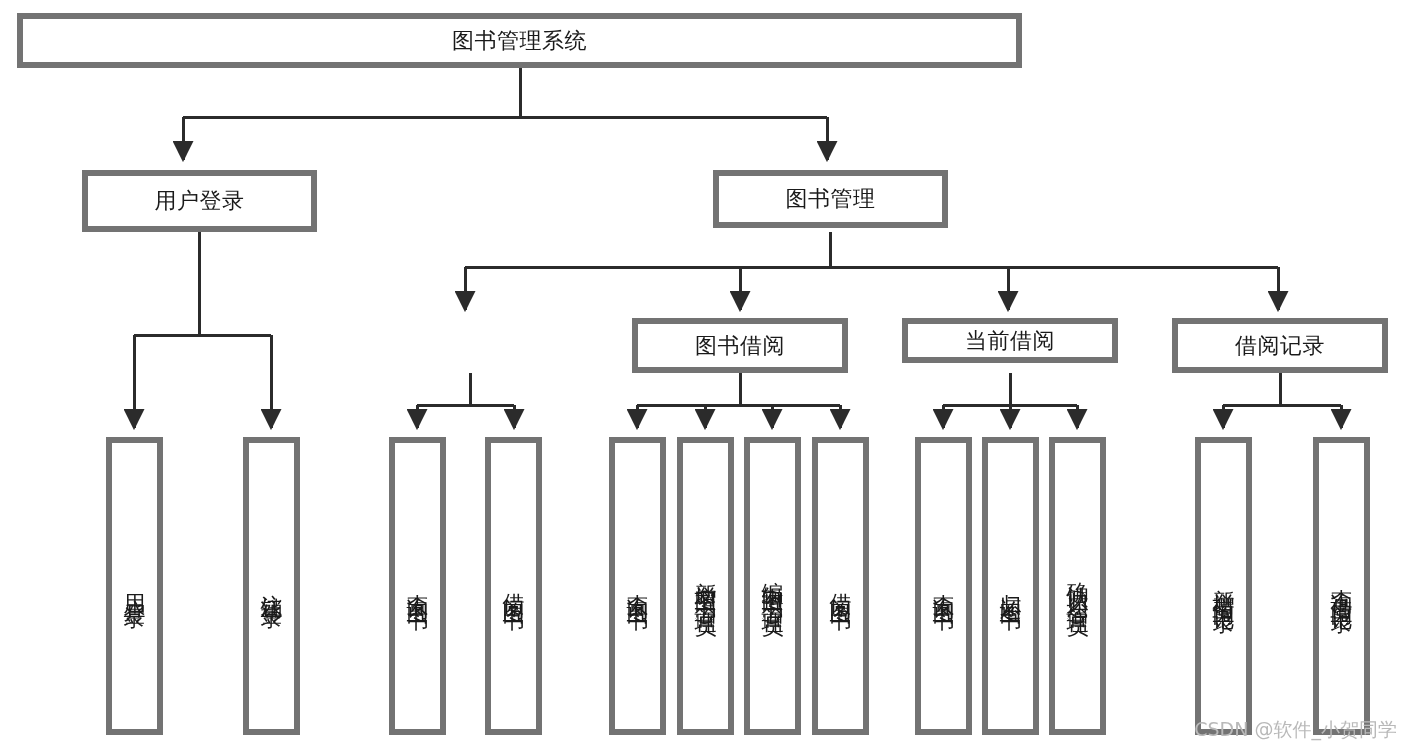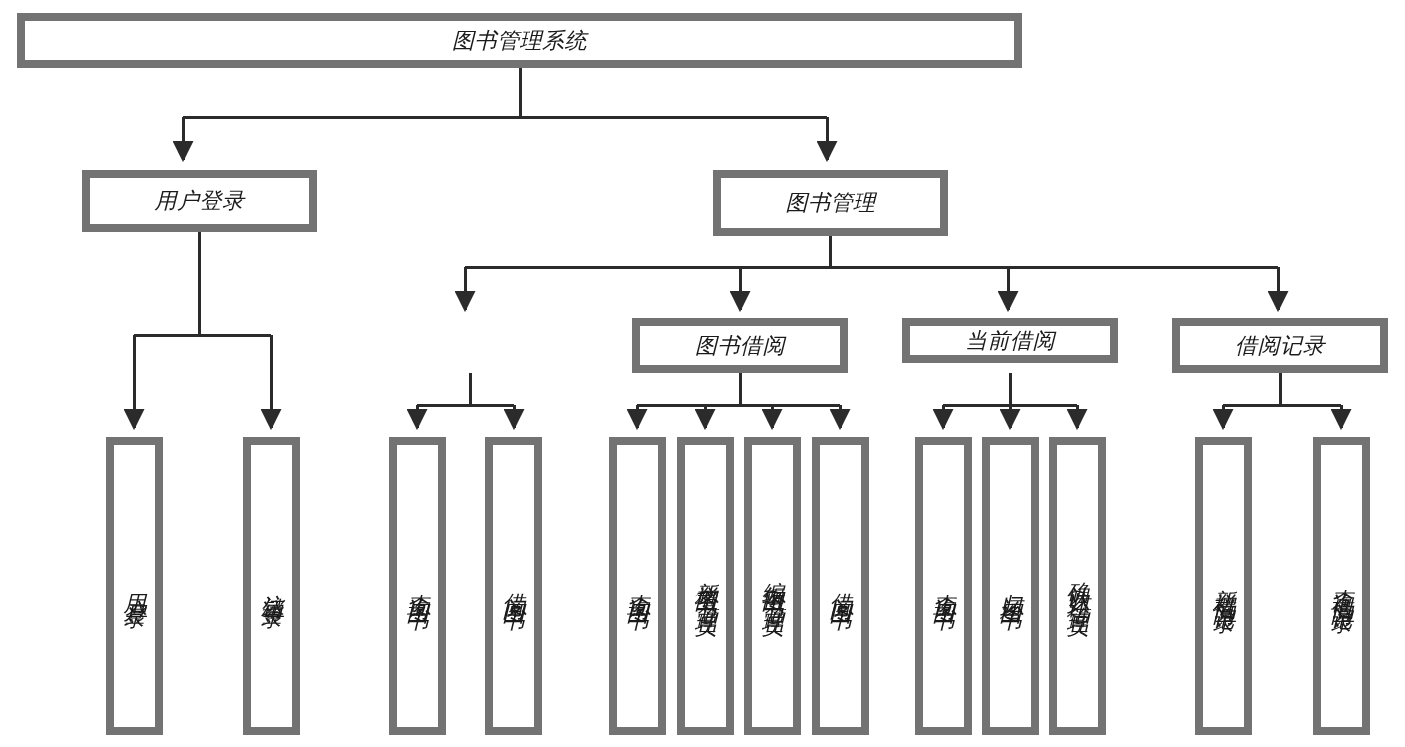--- a/index.html
+++ b/index.html
@@ -23,26 +23,25 @@
     position: absolute;
     left: 0;
     top: 0;
     width: 1405px;
     height: 747px;
   }
   .node {
     position: absolute;
     box-sizing: border-box;
     background: #ffffff;
-    border: 8px solid #737373;
+    border: 6px solid #737373;
     display: flex;
     align-items: center;
     justify-content: center;
     overflow: hidden;
-    font-style: italic;
   }
   .node-label {
     color: #1a1a1a;
     text-align: center;
     line-height: 1.18;
     letter-spacing: 0.5px;
     white-space: pre;
   }
   .node.horizontal .node-label {
     font-size: 22px;
@@ -123,21 +122,21 @@
     </g>
   </svg>
 
   <div class="node horizontal" style="left: 17px; top: 13px; width: 1005px; height: 55px;">
     <span class="node-label">图书管理系统</span>
   </div>
 
   <div class="node horizontal" style="left: 82px; top: 170px; width: 235px; height: 62px;">
     <span class="node-label">用户登录</span>
   </div>
-  <div class="node horizontal" style="left: 713px; top: 170px; width: 235px; height: 66px;">
+  <div class="node horizontal" style="left: 713px; top: 170px; width: 235px; height: 58px;">
     <span class="node-label">图书管理</span>
   </div>
 
   <div class="node horizontal" style="left: 632px; top: 318px; width: 216px; height: 55px;">
     <span class="node-label">图书借阅</span>
   </div>
   <div class="node horizontal" style="left: 902px; top: 318px; width: 216px; height: 45px;">
     <span class="node-label">当前借阅</span>
   </div>
   <div class="node horizontal" style="left: 1172px; top: 318px; width: 216px; height: 55px; align-items: center;">
@@ -177,13 +176,14 @@
   <div class="node vertical" style="left: 1049px; top: 437px; width: 57px; height: 298px;">
     <span class="node-label">确认归还（管理员）</span>
   </div>
   <div class="node vertical" style="left: 1195px; top: 437px; width: 57px; height: 298px;">
     <span class="node-label">新增借阅记录</span>
   </div>
   <div class="node vertical" style="left: 1313px; top: 437px; width: 57px; height: 298px;">
     <span class="node-label">查询借阅记录</span>
   </div>
 
+  <div id="watermark">CSDN @软件_小贺同学</div>
 </div>
 
 </body></html>

